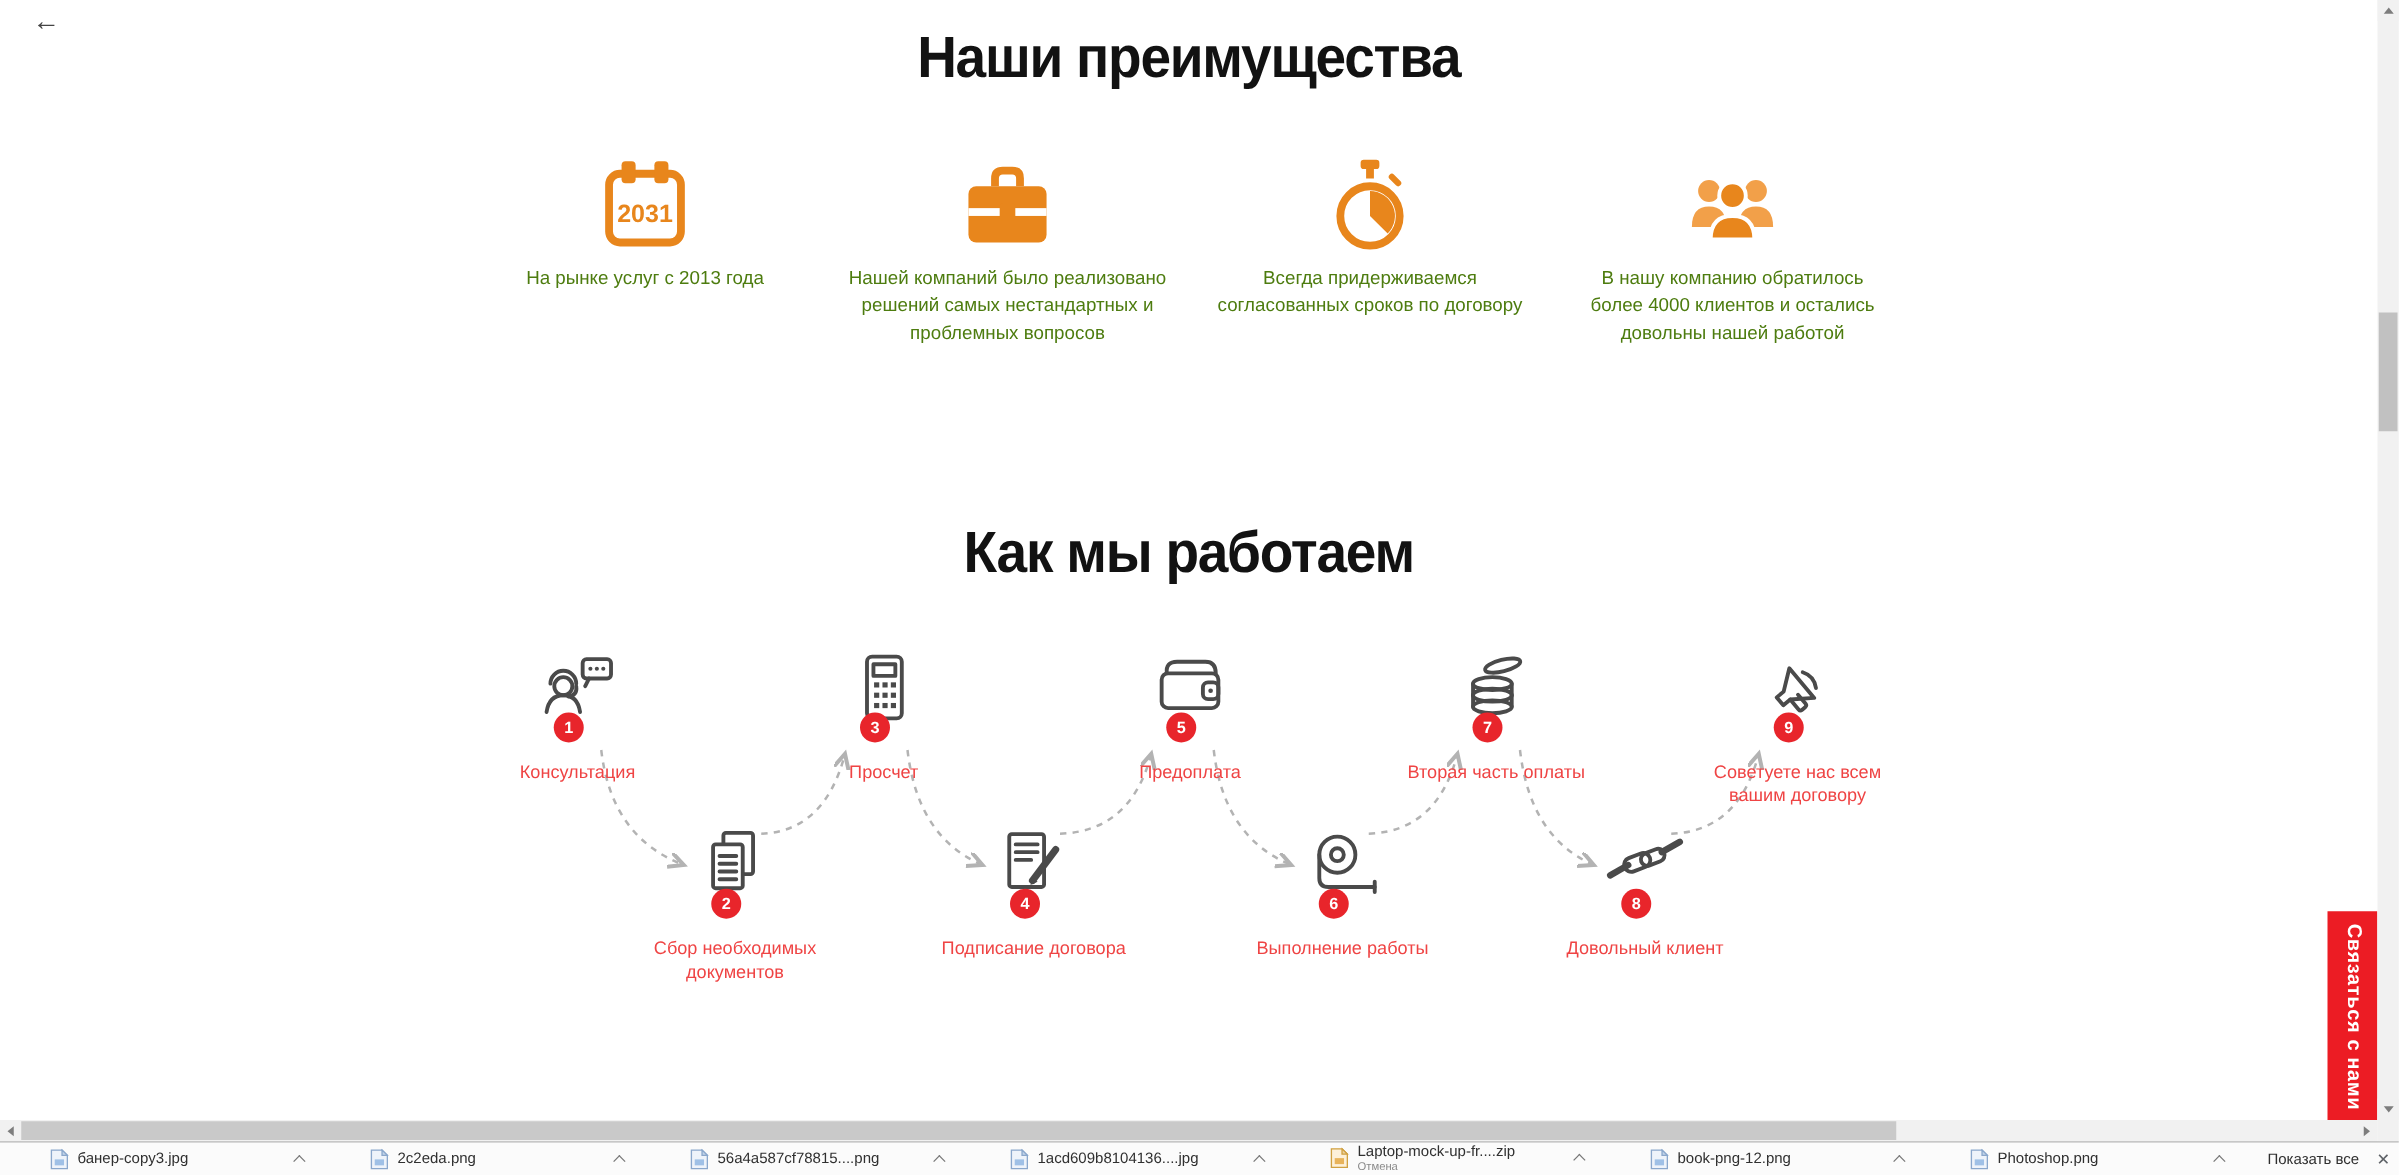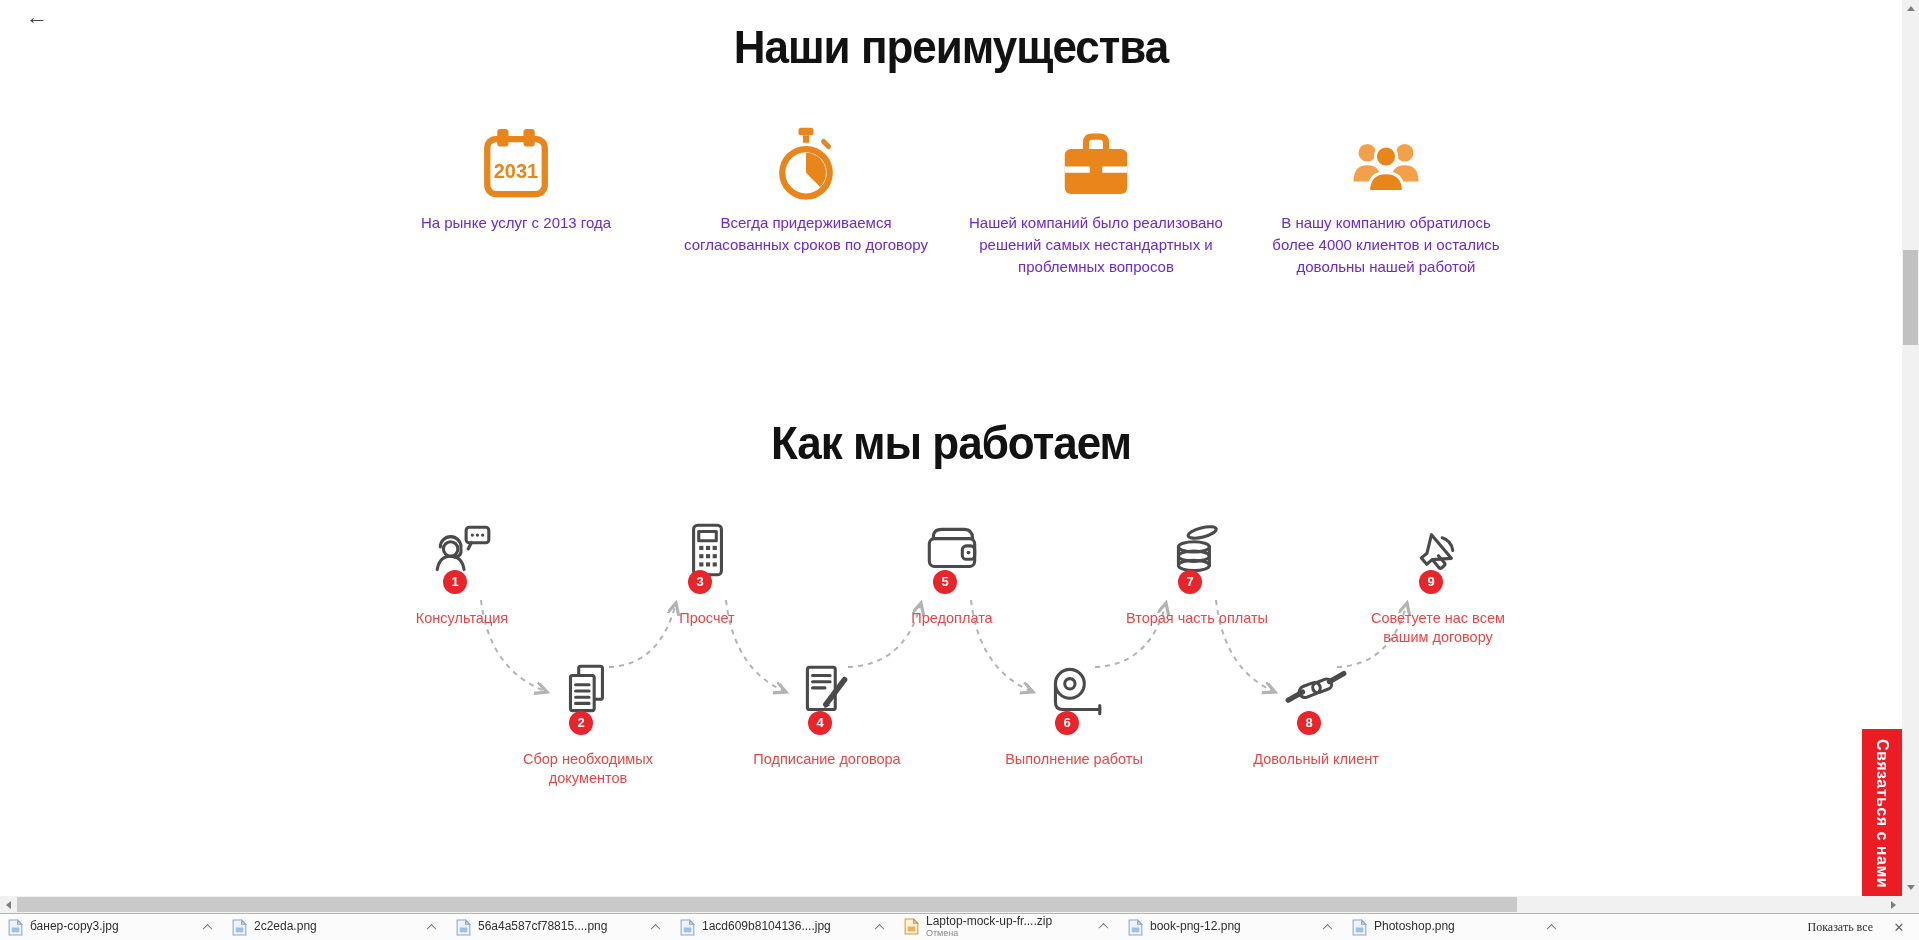--- a/index.html
+++ b/index.html
@@ -11,21 +11,21 @@
   .viewport{position:absolute;left:0;top:0;width:1902px;height:896px;background:#fff;overflow:hidden;}
   .back-arrow{position:absolute;left:26px;top:4px;font-size:22px;color:#444;cursor:pointer;}
   .sec-title{position:absolute;left:0;width:100%;text-align:center;font-size:44px;font-weight:700;color:#121212;letter-spacing:-1px;transform:scaleY(1.06);margin:0;}
   .title-adv{top:22px;}
   .title-work{top:418px;}
 
   
   .advantages{position:absolute;top:120px;left:50%;transform:translateX(-50%);width:1160px;display:flex;}
   .adv{width:290px;text-align:center;}
   .adv-icon{height:88px;display:flex;align-items:center;justify-content:center;}
-  .adv-text{font-size:15px;line-height:1.45;color:#6d28d9;padding:4px 18px 0 18px;margin:0;}
+  .adv-text{font-size:15px;line-height:1.45;color:#4d7c0f;padding:4px 18px 0 18px;margin:0;}
 
   
   .steps{position:absolute;top:505px;left:50%;transform:translateX(-50%);width:1160px;height:310px;}
   .arrows{position:absolute;left:0;top:0;}
   .step{position:absolute;width:170px;text-align:center;}
   .step.top{top:12px;}
   .step.bottom{top:153px;}
   .icon-wrap{position:relative;width:66px;height:66px;margin:0 auto 26px auto;}
   .sicon{width:66px;height:66px;display:block;}
   .st{stroke:#4a4a4a;fill:none;stroke-width:3;stroke-linecap:round;stroke-linejoin:round;}
@@ -49,29 +49,29 @@
   .hthumb{position:absolute;left:17px;top:1px;width:1500px;height:15px;background:#c9c9c9;}
   .corner{position:absolute;left:1902px;top:896px;width:17px;height:17px;background:#f1f1f1;}
   .tri-up{width:0;height:0;border-left:4px solid transparent;border-right:4px solid transparent;border-bottom:5px solid #7d7d7d;}
   .tri-down{width:0;height:0;border-left:4px solid transparent;border-right:4px solid transparent;border-top:5px solid #7d7d7d;}
   .tri-left{width:0;height:0;border-top:4px solid transparent;border-bottom:4px solid transparent;border-right:5px solid #7d7d7d;}
   .tri-right{width:0;height:0;border-top:4px solid transparent;border-bottom:4px solid transparent;border-left:5px solid #7d7d7d;}
 
   
   .dlbar{position:absolute;left:0;top:913px;width:1919px;height:27px;background:#fbfbfb;border-top:1px solid #b5b5b5;
     display:flex;align-items:center;padding:0 8px;box-sizing:border-box;}
-  .dl-item{display:flex;align-items:center;width:206px;margin-right:18px;cursor:pointer;flex:0 0 auto;}
+  .dl-item{display:flex;align-items:center;width:206px;margin-right:18px;cursor:pointer;flex:0 0 auto;margin-left:32px;}
   .file-ico{width:15px;height:17px;margin-right:7px;flex:0 0 auto;}
   .file-ico svg{display:block;width:15px;height:17px;}
   .dl-text{flex:1;min-width:0;display:flex;flex-direction:column;justify-content:center;}
   .dl-name{font-size:12px;color:#303030;white-space:nowrap;overflow:hidden;line-height:1.1;}
   .dl-sub{font-size:9px;color:#8a8a8a;line-height:1.1;}
   .dl-caret{margin-left:8px;flex:0 0 auto;padding:3px;}
   .chev{display:block;width:6px;height:6px;border-left:1.6px solid #757575;border-top:1.6px solid #757575;transform:rotate(45deg) translate(1px,1px);}
-  .show-all{margin-left:auto;font-size:12px;color:#2f2f2f;padding:4px 14px;cursor:pointer;white-space:nowrap;font-family:Liberation Serif, serif;}
+  .show-all{margin-left:auto;font-size:12px;color:#2f2f2f;padding:4px 14px;cursor:pointer;white-space:nowrap;}
   .dl-close{width:24px;text-align:center;color:#5f6368;font-size:13px;cursor:pointer;}
 </style>
 </head>
 <body>
 
 <div class="viewport">
 
   <div class="back-arrow">←</div>
 
   <h2 class="sec-title title-adv">Наши преимущества</h2>
@@ -81,45 +81,45 @@
     <div class="adv">
       <div class="adv-icon">
         <svg width="80" height="76" viewBox="0 0 64 60">
           <rect x="9" y="10" width="46" height="44" rx="7" fill="none" stroke="#e8861c" stroke-width="5"></rect>
           <rect x="17" y="2" width="9" height="14" rx="2.5" fill="#e8861c"></rect>
           <rect x="38" y="2" width="9" height="14" rx="2.5" fill="#e8861c"></rect>
           <text x="32" y="41" text-anchor="middle" font-size="16" font-weight="bold" fill="#e8861c">2031</text>
         </svg>
       </div>
       <p class="adv-text">На рынке услуг с 2013 года</p>
+    </div>
+
+    <div class="adv">
+      <div class="adv-icon">
+        <svg width="80" height="76" viewBox="0 0 64 60">
+          <path d="M24 18 v-5 q0-5 5-5 h6 q5 0 5 5 v5" fill="none" stroke="#e8861c" stroke-width="5"></path>
+          <rect x="7" y="18" width="50" height="36" rx="5" fill="#e8861c"></rect>
+          <rect x="7" y="32" width="50" height="5" fill="#fff"></rect>
+          <rect x="27" y="29" width="10" height="11" rx="2" fill="#e8861c"></rect>
+        </svg>
+      </div>
+      <p class="adv-text">Нашей компаний было реализовано решений самых нестандартных и проблемных вопросов</p>
     </div>
 
     <div class="adv">
       <div class="adv-icon">
         <svg width="80" height="76" viewBox="0 0 64 60">
           <rect x="26" y="1" width="12" height="6" rx="2" fill="#e8861c"></rect>
           <path d="M32 7 v6" stroke="#e8861c" stroke-width="5"></path>
           <path d="M46 12 l4 4" stroke="#e8861c" stroke-width="4" stroke-linecap="round"></path>
           <circle cx="32" cy="37" r="19" fill="none" stroke="#e8861c" stroke-width="5"></circle>
           <path d="M32 37 L32 21 A16 16 0 0 1 43.3 48.3 Z" fill="#e8861c"></path>
         </svg>
       </div>
       <p class="adv-text">Всегда придерживаемся согласованных сроков по договору</p>
-    </div>
-
-    <div class="adv">
-      <div class="adv-icon">
-        <svg width="80" height="76" viewBox="0 0 64 60">
-          <path d="M24 18 v-5 q0-5 5-5 h6 q5 0 5 5 v5" fill="none" stroke="#e8861c" stroke-width="5"></path>
-          <rect x="7" y="18" width="50" height="36" rx="5" fill="#e8861c"></rect>
-          <rect x="7" y="32" width="50" height="5" fill="#fff"></rect>
-          <rect x="27" y="29" width="10" height="11" rx="2" fill="#e8861c"></rect>
-        </svg>
-      </div>
-      <p class="adv-text">Нашей компаний было реализовано решений самых нестандартных и проблемных вопросов</p>
     </div>
 
     <div class="adv">
       <div class="adv-icon">
         <svg width="80" height="76" viewBox="0 0 64 60">
           <g fill="#f2a049">
             <circle cx="17" cy="21" r="7"></circle>
             <path d="M6 44 q0-13 11-13 q11 0 11 13 z"></path>
             <circle cx="47" cy="21" r="7"></circle>
             <path d="M36 44 q0-13 11-13 q11 0 11 13 z"></path>

